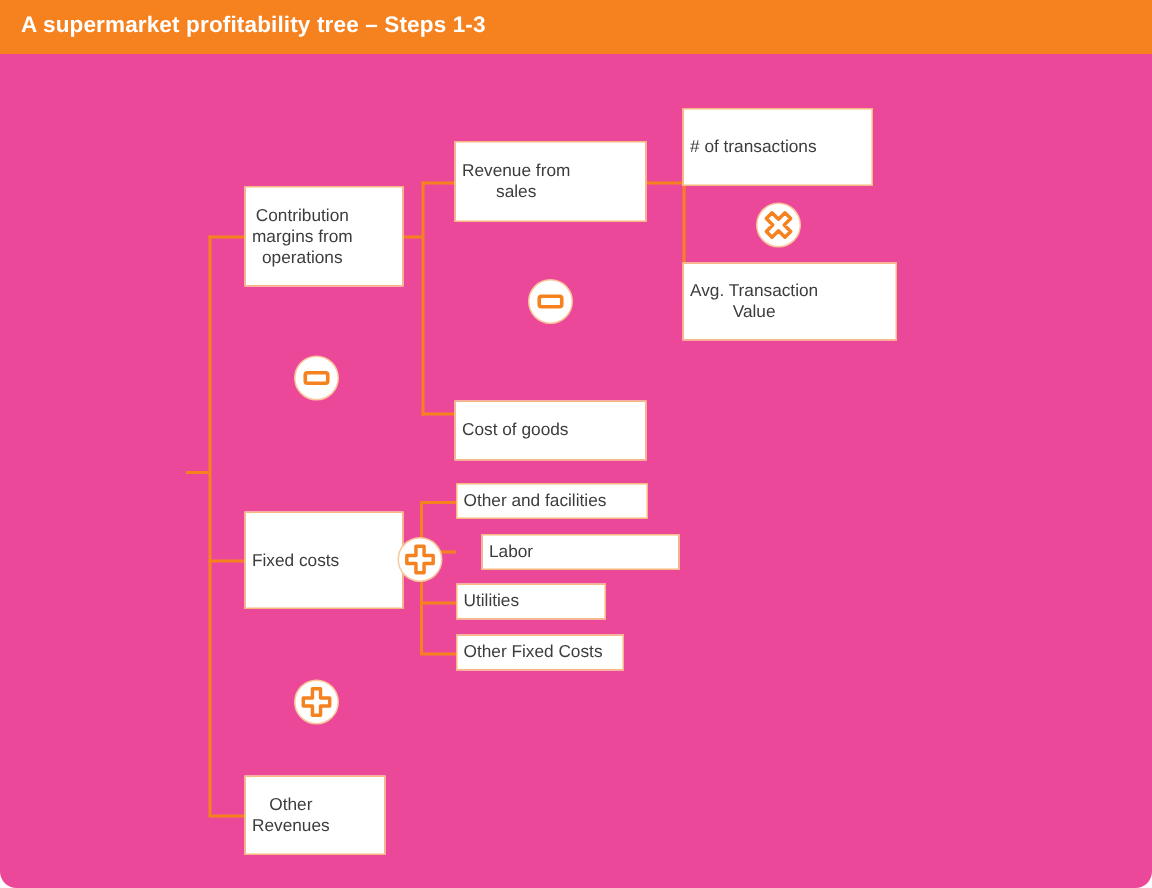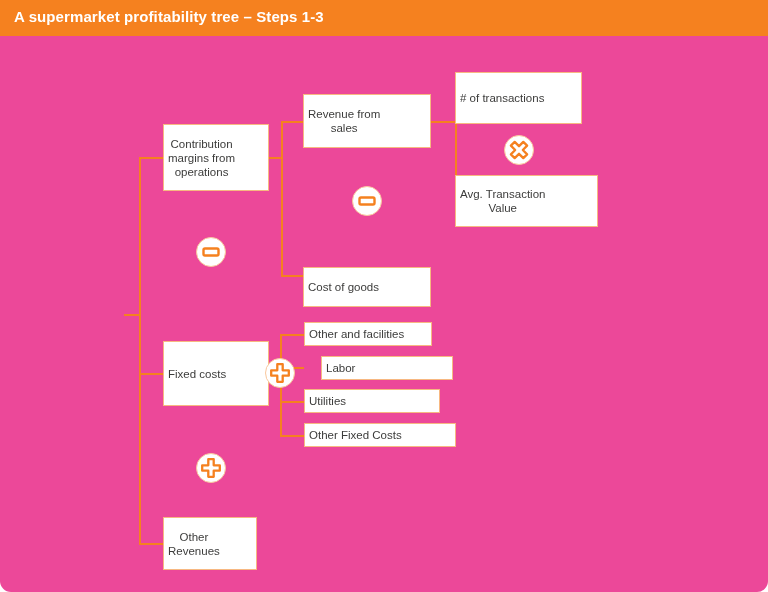--- a/index.html
+++ b/index.html
@@ -128,25 +128,25 @@
     </div>
 
     <div class="node" style="left:304px;top:286px;width:128px;height:24px;">
       <span>Other and facilities</span>
     </div>
 
     <div class="node" style="left:304px;top:320px;width:132px;height:24px;margin-left:17px;">
       <span>Labor</span>
     </div>
 
-    <div class="node" style="left:304px;top:353px;width:136px;height:24px;">
+    <div class="node" style="left:304px;top:353px;width:100px;height:24px;">
       <span>Utilities</span>
     </div>
 
-    <div class="node" style="left:304px;top:387px;width:152px;height:24px;">
+    <div class="node" style="left:304px;top:387px;width:112px;height:24px;">
       <span>Other Fixed Costs</span>
     </div>
 
     <div class="op" style="left:196px;top:201px;">
       <svg width="20" height="20" viewBox="0 0 20 20" aria-hidden="true">
         <rect x="2.5" y="6.5" width="15" height="7" rx="1.5" ry="1.5" fill="#ffffff" stroke="#F5811F" stroke-width="2.4"></rect>
       </svg>
     </div>
 
     <div class="op" style="left:352px;top:150px;">

